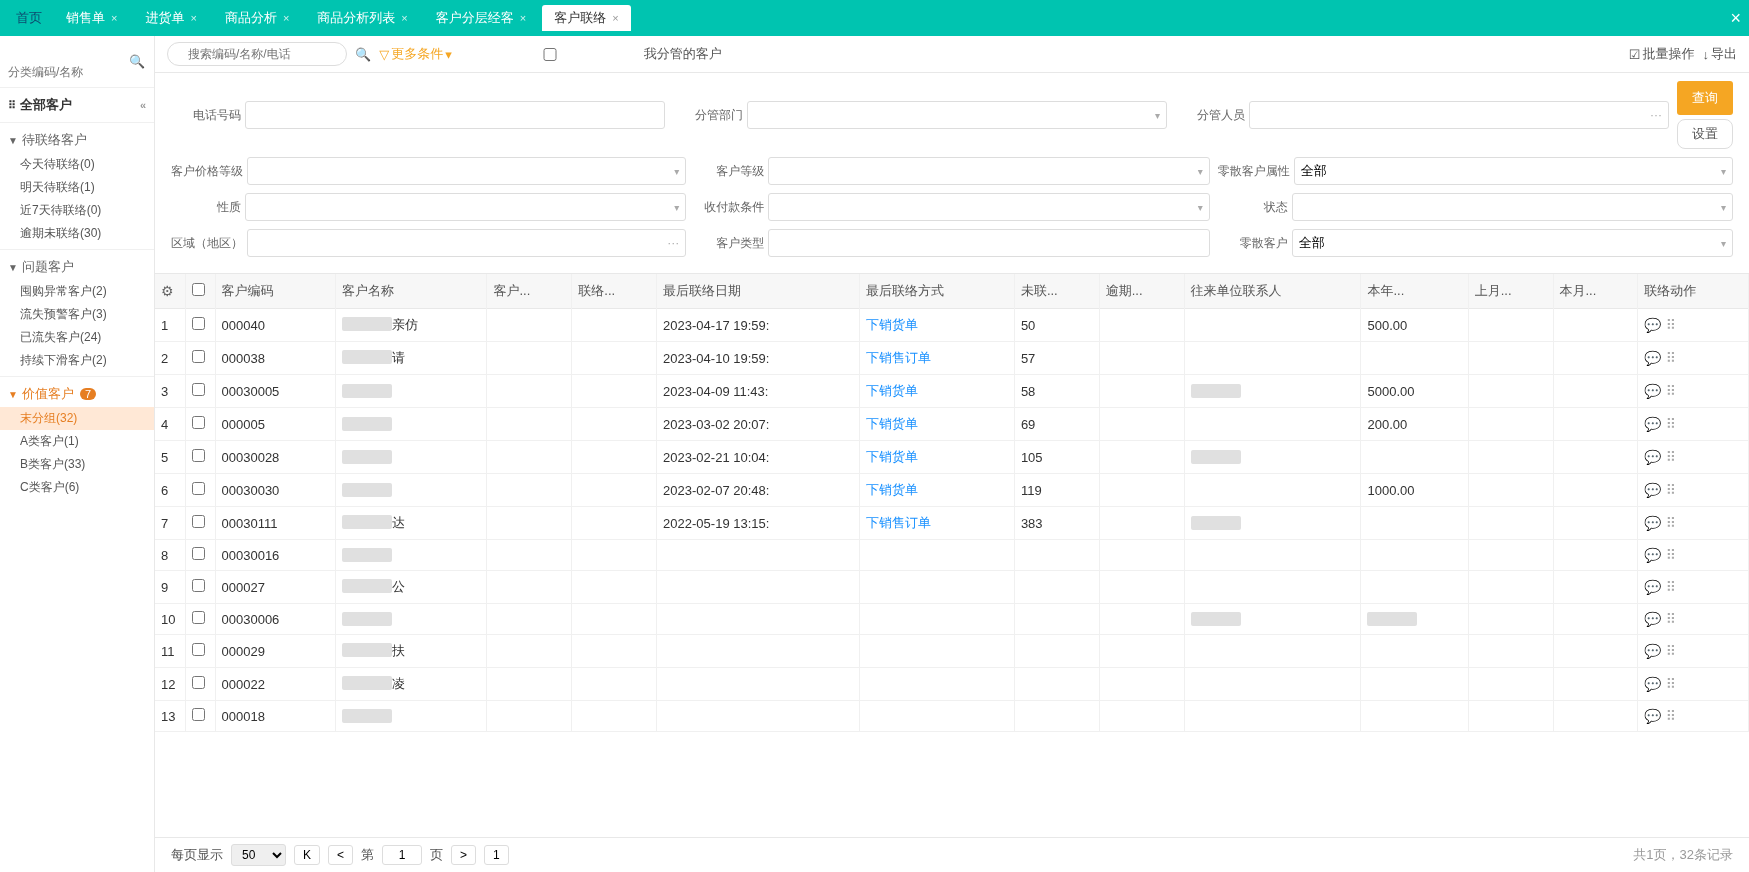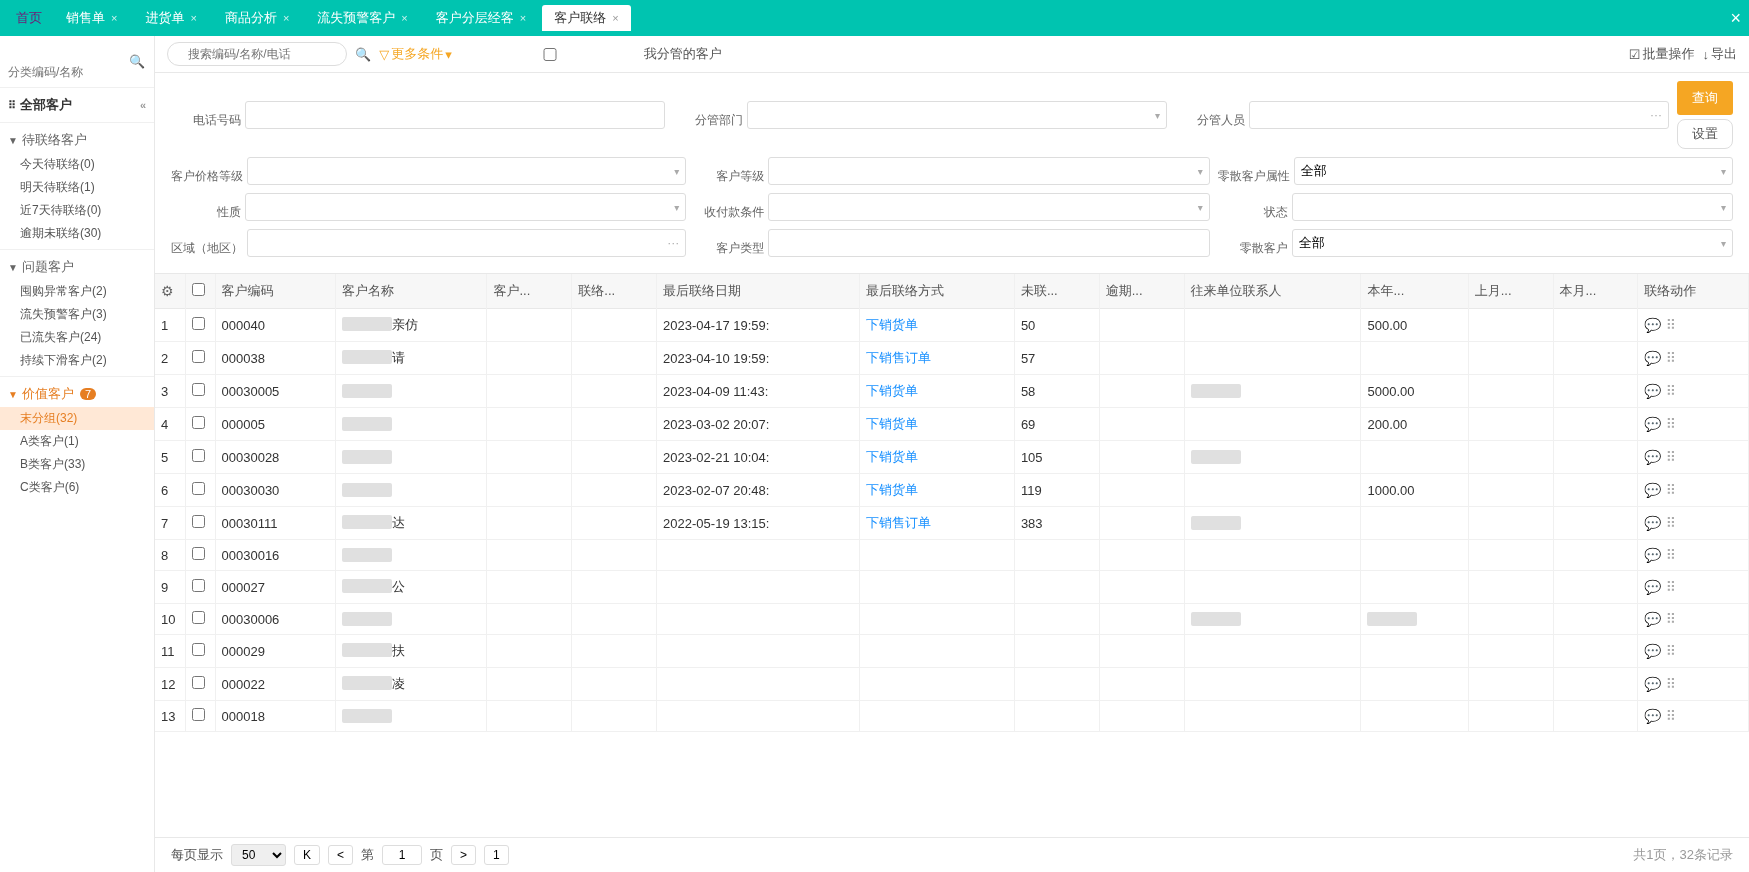--- a/index.html
+++ b/index.html
@@ -31,21 +31,21 @@
     }
     .top-nav .nav-item .close-x {
       font-size: 11px;
       color: rgba(255,255,255,0.8);
       margin-left: 2px;
     }
     .top-nav .nav-item.active .close-x {
       color: #999;
     }
     .top-nav .home-item {
-      color: #701a75;
+      color: #0c4a6e;
       font-size: 13px;
       padding: 4px 8px;
       cursor: pointer;
     }
     .top-nav-right {
       margin-left: auto;
       color: #fff;
       font-size: 18px;
       cursor: pointer;
     }
@@ -189,21 +189,21 @@
       border-bottom: 1px solid #e8e8e8;
     }
     .filter-row {
       display: flex;
       align-items: center;
       gap: 8px;
       margin-bottom: 8px;
     }
     .filter-field {
       display: flex;
-      align-items: flex-end;
+      align-items: center;
       gap: 4px;
       flex: 1;
     }
     .filter-field label {
       color: #666;
       font-size: 12px;
       white-space: nowrap;
       min-width: 70px;
       text-align: right;
     }
@@ -375,21 +375,21 @@
   </div>
   <div class="nav-item">
     <span>进货单</span>
     <span class="close-x">×</span>
   </div>
   <div class="nav-item">
     <span>商品分析</span>
     <span class="close-x">×</span>
   </div>
   <div class="nav-item">
-    <span>流失预警客户</span>
+    <span>商品分析列表</span>
     <span class="close-x">×</span>
   </div>
   <div class="nav-item">
     <span>客户分层经客</span>
     <span class="close-x">×</span>
   </div>
   <div class="nav-item active">
     <span>客户联络</span>
     <span class="close-x">×</span>
   </div>

